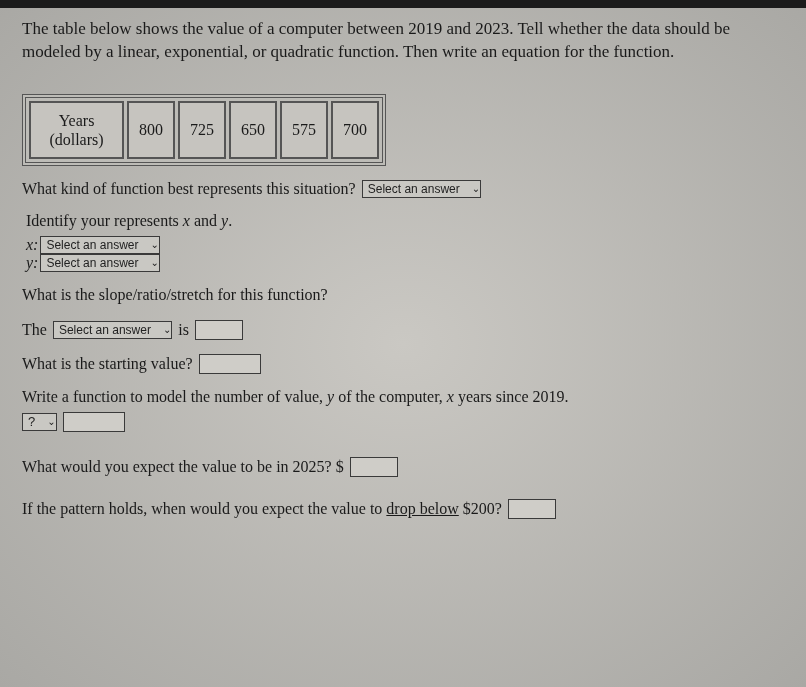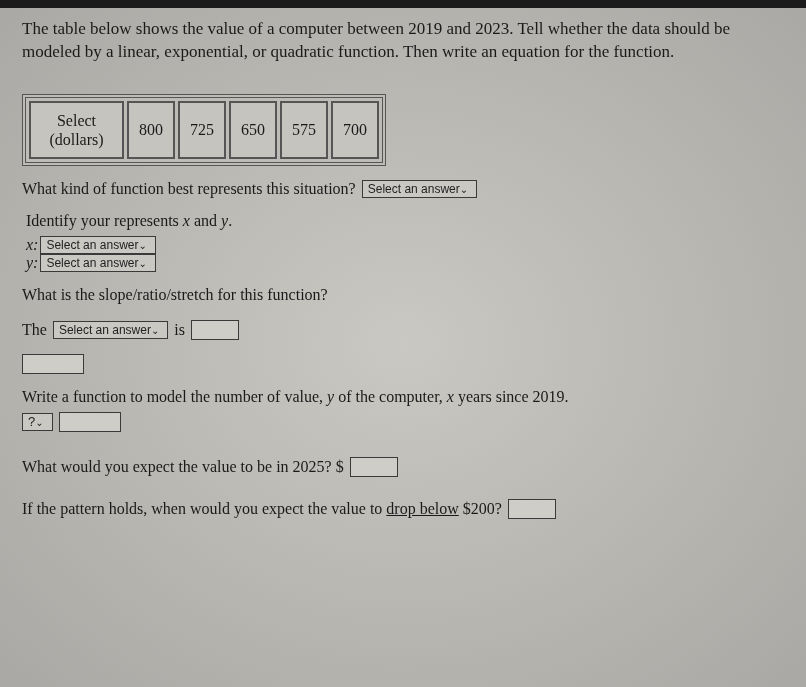--- a/index.html
+++ b/index.html
@@ -34,23 +34,23 @@
   }
   table.data .rowhead { width:95px; padding:8px 8px; line-height:1.2; }
   table.data .cell { width:48px; }
 
   .q { font-size:16px; margin: 12px 0 14px 0; }
   .q .indent { padding-left: 4px; display:block; }
   .label-line { margin-top:6px; }
   .ital { font-style: italic; font-family: Georgia, serif; }
 
   .selectbox {
-    display:inline-flex; align-items:flex-end; gap:0;
+    display:inline-flex; align-items:center; gap:12px;
     border:1px solid #3a3a3a; background:#c9c8c3;
-    font-size:12px; padding:1px 8px 1px 5px;
+    font-size:12px; padding:1px 0 1px 5px;
     font-family: Arial, sans-serif; color:#222;
     vertical-align: middle; line-height:1.2;
     height:18px;
   }
   .selectbox .chev { font-size:10px; }
 
   .inputbox {
     display:inline-block; vertical-align:middle;
     border:1px solid #3a3a3a; background:#cfcdc8;
     height:20px; width:54px;
@@ -65,21 +65,21 @@
 <body>
 <div class="dark-top"></div>
 
 <div class="page">
   <div class="intro">The table below shows the value of a computer between 2019 and 2023.  Tell whether the data should be modeled by a linear, exponential, or quadratic function.  Then write an equation for the function.</div>
 
   <table class="data">
     <tbody>
     <tr>
       <td class="rowhead">
-        <span>Select</span><br>
+        <span>Years</span><br>
         <span>(dollars)</span>
       </td>
       <td class="cell">800</td>
       <td class="cell">725</td>
       <td class="cell">650</td>
       <td class="cell">575</td>
       <td class="cell">700</td>
     </tr>
   </tbody>
     </table>
@@ -123,20 +123,21 @@
       <span class="selectbox">
         <span>Select an answer</span>
         <span class="chev">⌄</span>
       </span>
       <span>is</span>
       <span class="inputbox sm"></span>
     </div>
   </div>
 
   <div class="q row">
+    <span>What is the starting value?</span>
     <span class="inputbox med"></span>
   </div>
 
   <div class="q">
     <div>
       <span>Write a function to model the number of value, </span><span class="ital">y</span><span> of the computer, </span><span class="ital">x</span><span> years since 2019.</span>
     </div>
     <div class="row" style="margin-top:6px;">
       <span class="selectbox" style="font-size:13px;">
         <span>?</span>

